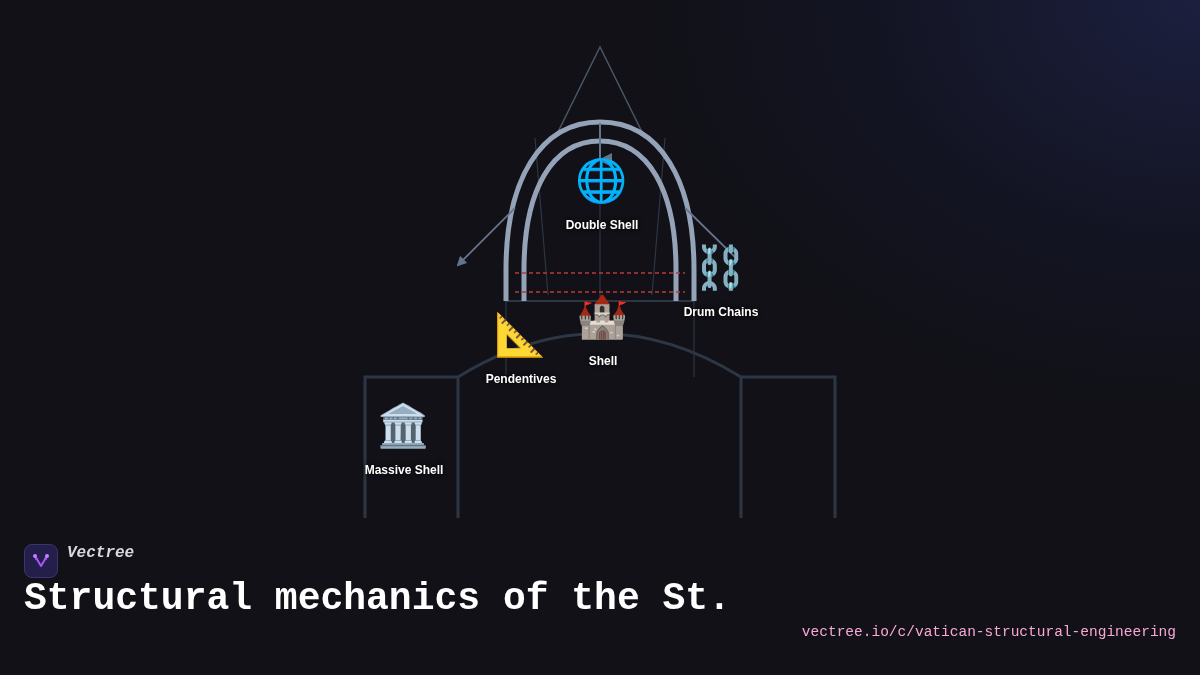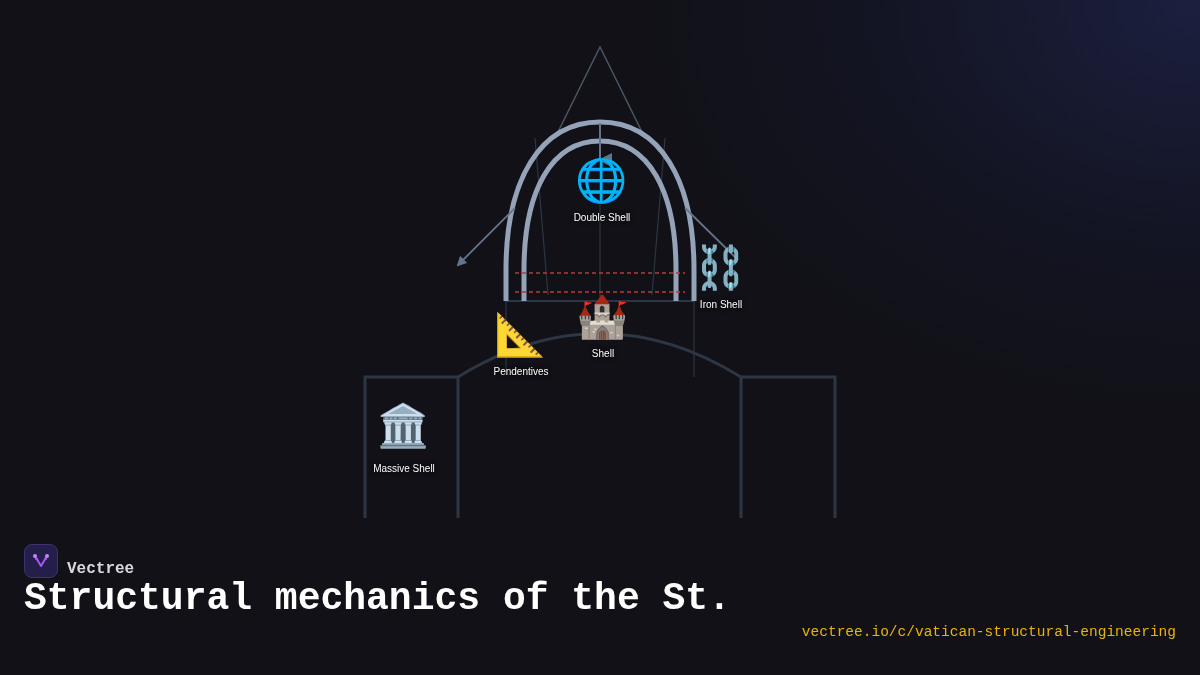--- a/index.html
+++ b/index.html
@@ -10,38 +10,38 @@
   }
   .bg-glow {
     position: absolute; inset: 0;
     background: radial-gradient(ellipse 700px 520px at 1200px 0px, rgba(30,34,70,0.85) 0%, rgba(22,24,48,0.5) 45%, rgba(17,17,23,0) 80%);
     pointer-events: none;
   }
   .diagram { position: absolute; left: 0; top: 0; width: 1200px; height: 540px; }
   .node { position: absolute; text-align: center; transform: translateX(-50%); }
   .node .emoji { font-size: 42px; line-height: 46px; display: block; }
   .node .label {
-    display: block; color: #ffffff; font-weight: normal; font-size: 10px;
-    white-space: nowrap; margin-top: 8px;
+    display: block; color: #ffffff; font-weight: bold; font-size: 12px;
+    white-space: nowrap; margin-top: 14px;
     text-shadow: 0 0 4px #000;
   }
-  .brand { position: absolute; left: 24px; top: 544px; display: flex; align-items: flex-end; gap: 9px; }
+  .brand { position: absolute; left: 24px; top: 544px; display: flex; align-items: flex-start; gap: 9px; font-style: italic; }
   .brand-logo {
     width: 32px; height: 32px; border-radius: 8px; background: #241f4a;
     border: 1px solid #3a3470; display: flex; align-items: center; justify-content: center;
   }
   .brand-name { color: #d8d8e0; font-family: "Liberation Mono", monospace; font-weight: bold; font-size: 16px; }
   .title {
     position: absolute; left: 24px; top: 582px; margin: 0;
     color: #ffffff; font-family: Liberation Mono, monospace; font-weight: bold;
     font-size: 38px; line-height: 33px; letter-spacing: 0px;
   }
   .url {
     position: absolute; right: 24px; top: 624px;
-    color: #eab308; font-family: "Liberation Mono", monospace; font-size: 14.5px;
+    color: #f9a8d4; font-family: "Liberation Mono", monospace; font-size: 14.5px;
   }
 </style>
 </head>
 <body>
 
 <div class="bg-glow"></div>
 
 <div class="diagram">
   <svg width="1200" height="540" viewBox="0 0 1200 540">
     <defs>
@@ -81,21 +81,21 @@
     <line x1="685" y1="208" x2="738" y2="260" stroke="#64748b" stroke-width="1.8"></line>
   </svg>
 
   <div class="node" style="left:602px; top:158px;">
     <span class="emoji">🌐</span>
     <span class="label">Double Shell</span>
   </div>
 
   <div class="node" style="left:721px; top:245px;">
     <span class="emoji">⛓️</span>
-    <span class="label">Iron Shell</span>
+    <span class="label">Drum Chains</span>
   </div>
 
   <div class="node" style="left:603px; top:294px;">
     <span class="emoji">🏰</span>
     <span class="label">Shell</span>
   </div>
 
   <div class="node" style="left:521px; top:312px;">
     <span class="emoji">📐</span>
     <span class="label">Pendentives</span>

